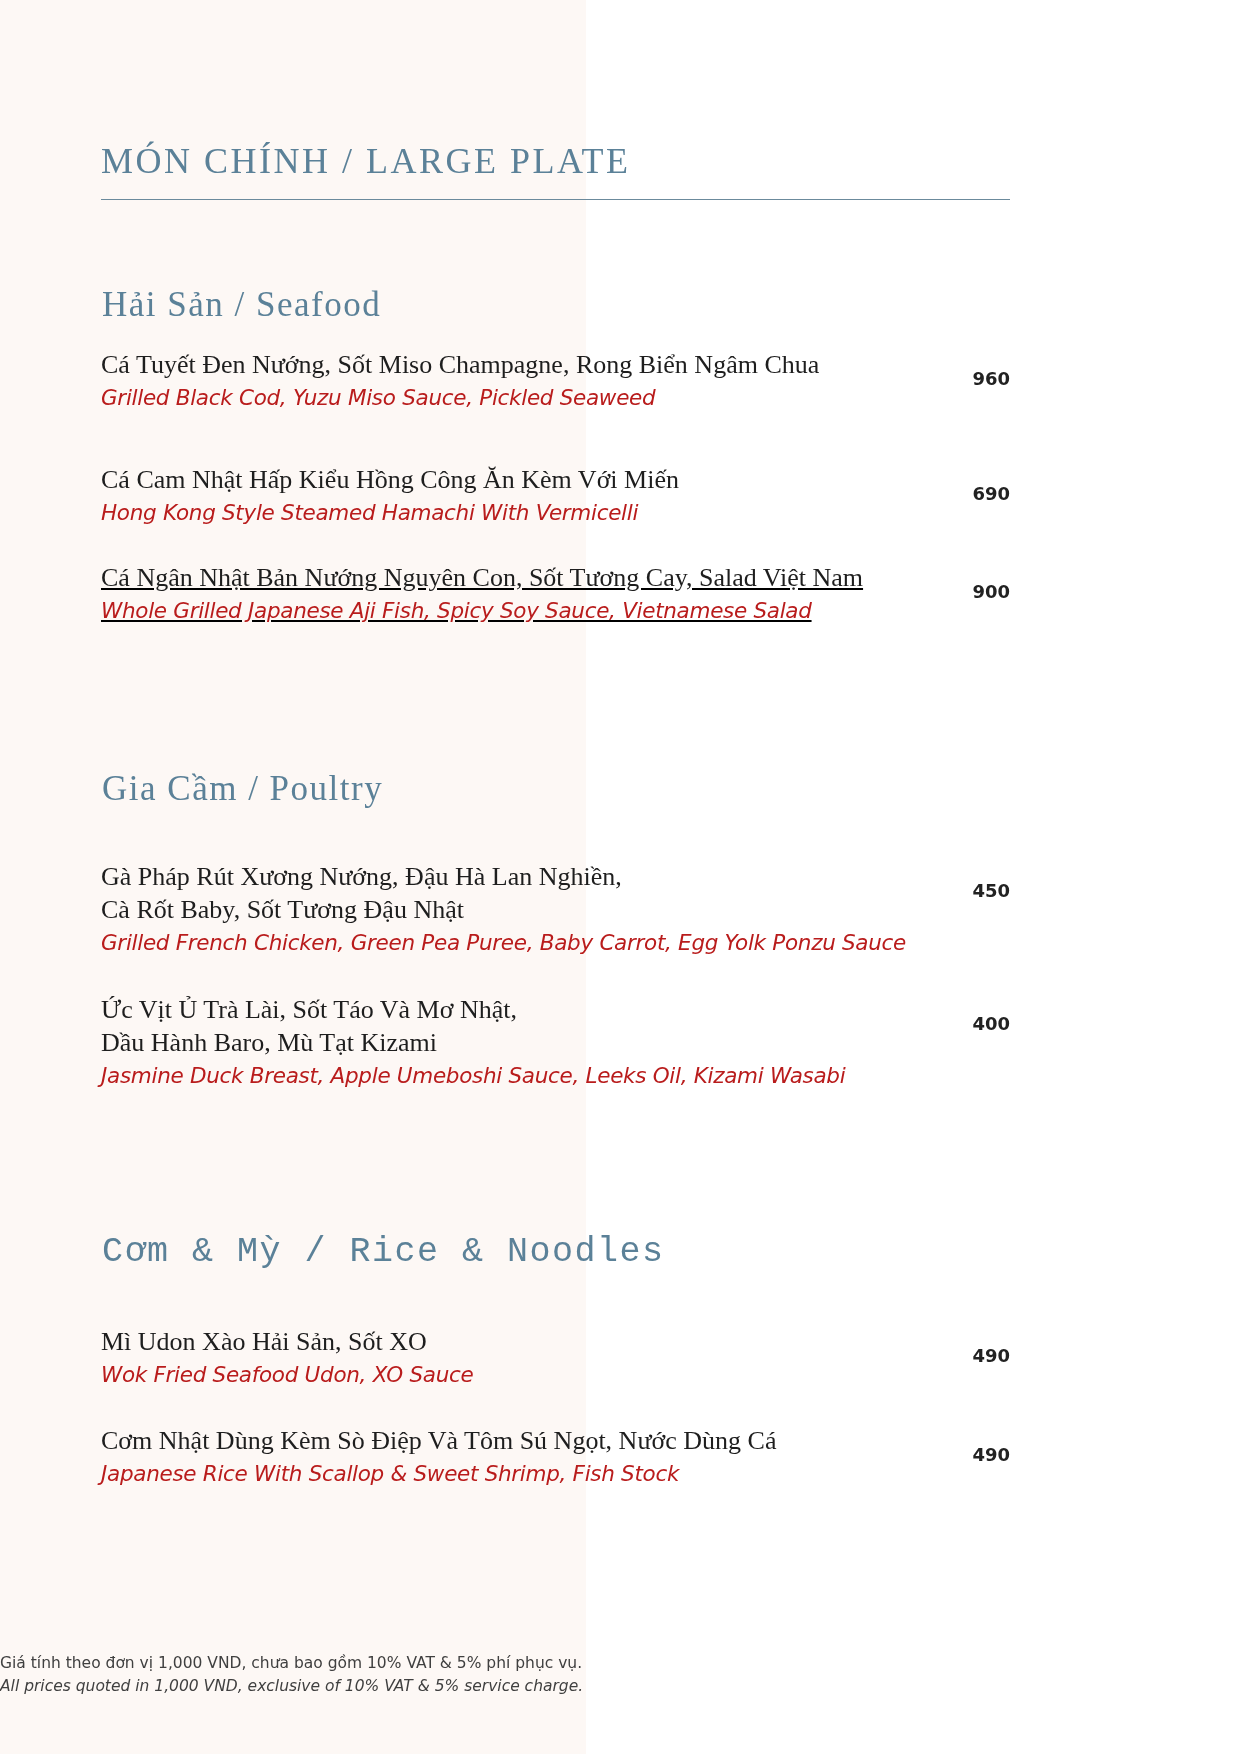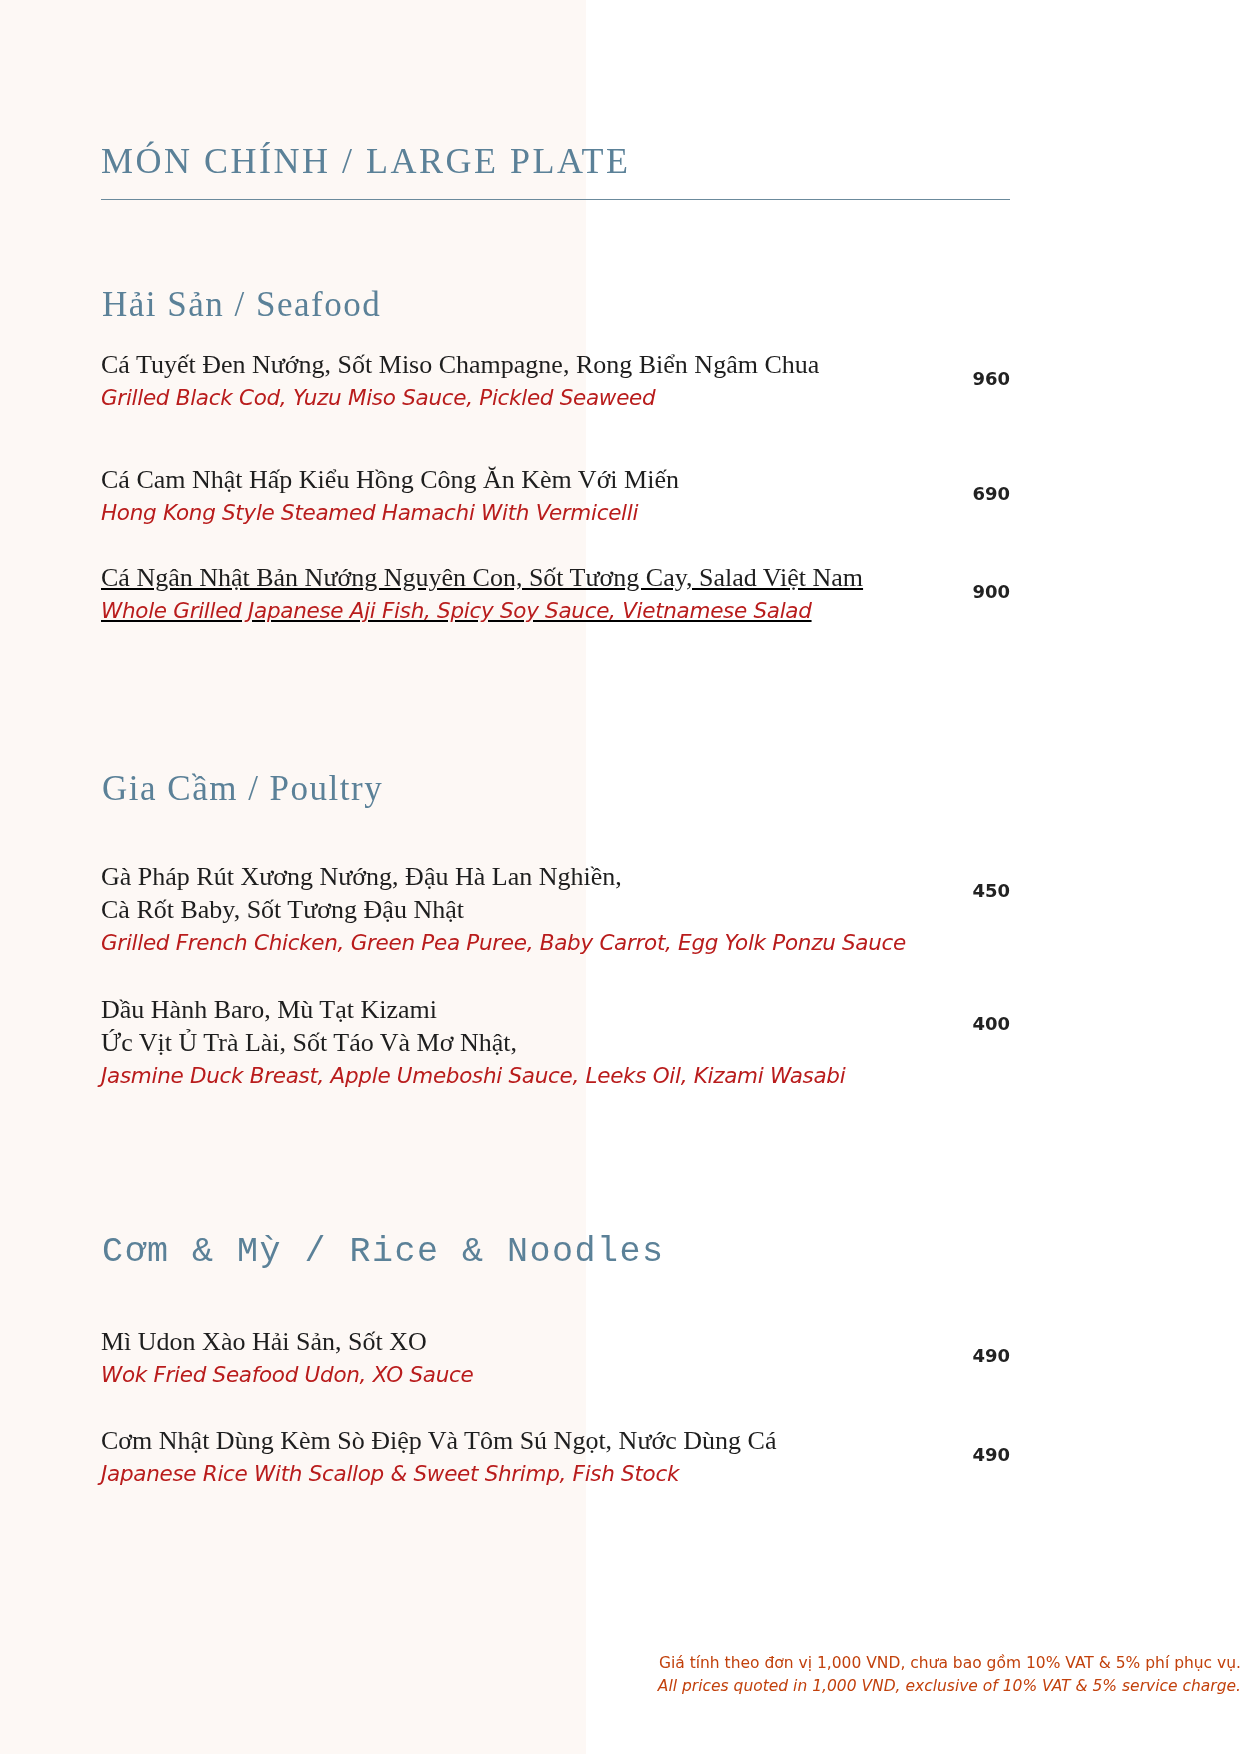--- a/index.html
+++ b/index.html
@@ -39,22 +39,22 @@
     font-family: "DejaVu Sans", sans-serif;
     font-style: italic; font-size: 21.5px; color: #b91c1c; line-height: 33px;
     white-space: nowrap; letter-spacing: -0.3px;
   }
   .item-price {
     position: absolute; right: 0; top: 0;
     font-family: "DejaVu Sans", sans-serif; font-weight: bold;
     font-size: 18px; color: #222; line-height: 33px; margin-top: 14px;
   }
   .footer {
-    position: absolute; left: 0; width: 1241px; top: 1652px; text-align: right;
-    font-family: "DejaVu Sans", sans-serif; font-size: 15.5px; color: #c2410c;
+    position: absolute; left: 0; width: 1241px; top: 1652px; text-align: left;
+    font-family: "DejaVu Sans", sans-serif; font-size: 15.5px; color: #404040;
     line-height: 23px;
   }
   .footer .en { font-style: italic; }
 </style>
 </head>
 <body>
 
 <div class="bg-panel"></div>
 
 <div class="page">
@@ -85,22 +85,22 @@
   <div class="section-heading" style="top:771px;">Gia Cầm / Poultry</div>
 
   <div class="item" style="top:860px;">
     <div class="item-vi">Gà Pháp Rút Xương Nướng, Đậu Hà Lan Nghiền,</div>
     <div class="item-vi">Cà Rốt Baby, Sốt Tương Đậu Nhật</div>
     <div class="item-en">Grilled French Chicken, Green Pea Puree, Baby Carrot, Egg Yolk Ponzu Sauce</div>
     <div class="item-price">450</div>
   </div>
 
   <div class="item" style="top:993px;">
+    <div class="item-vi">Ức Vịt Ủ Trà Lài, Sốt Táo Và Mơ Nhật,</div>
     <div class="item-vi">Dầu Hành Baro, Mù Tạt Kizami</div>
-    <div class="item-vi">Ức Vịt Ủ Trà Lài, Sốt Táo Và Mơ Nhật,</div>
     <div class="item-en">Jasmine Duck Breast, Apple Umeboshi Sauce, Leeks Oil, Kizami Wasabi</div>
     <div class="item-price">400</div>
   </div>
 
   <div class="section-heading" style="top:1235px;font-family:Liberation Mono, monospace;">Cơm &amp; Mỳ / Rice &amp; Noodles</div>
 
   <div class="item" style="top:1325px;">
     <div class="item-vi">Mì Udon Xào Hải Sản, Sốt XO</div>
     <div class="item-en">Wok Fried Seafood Udon, XO Sauce</div>
     <div class="item-price">490</div>

